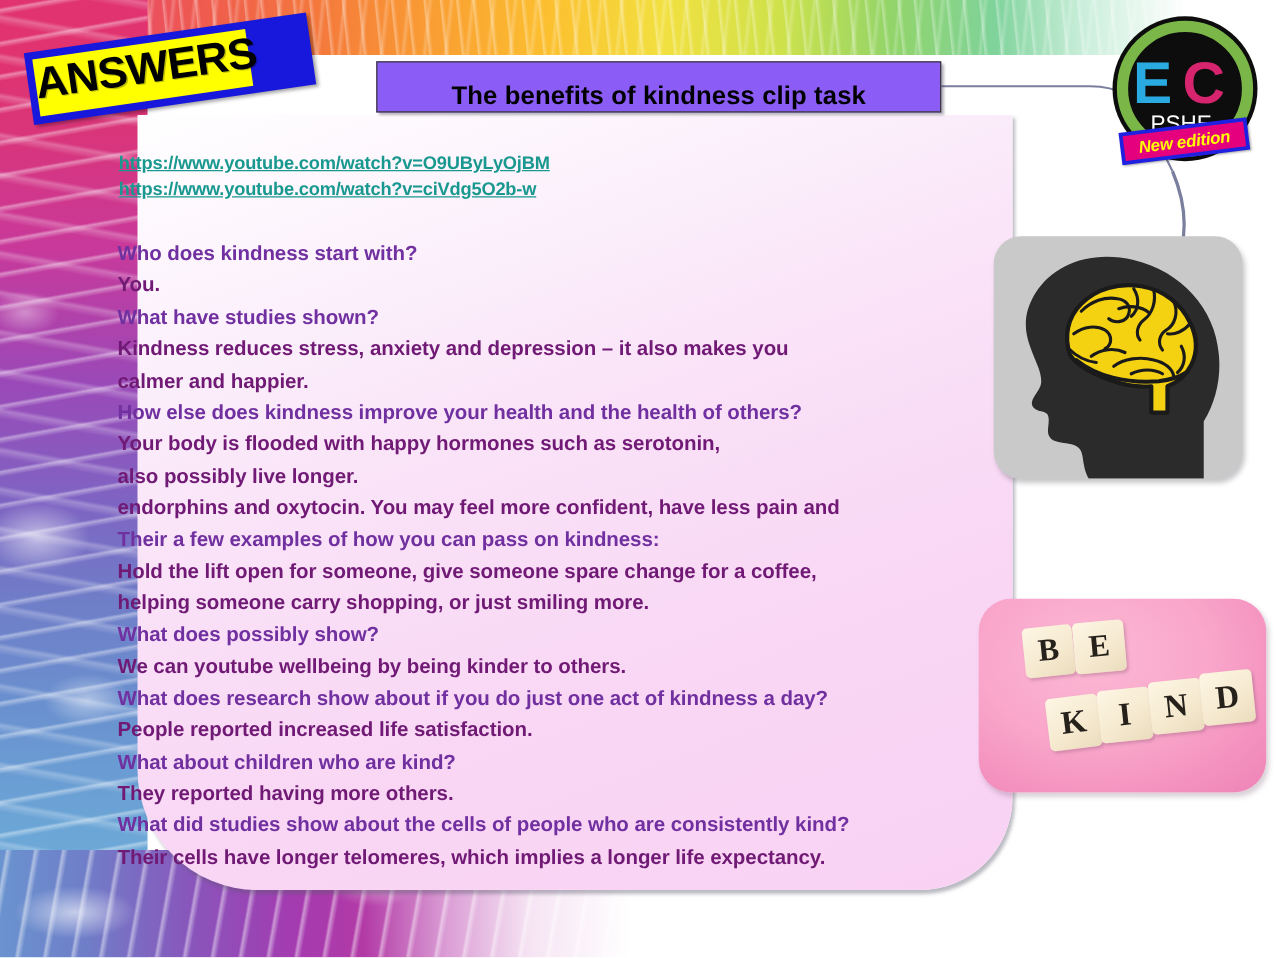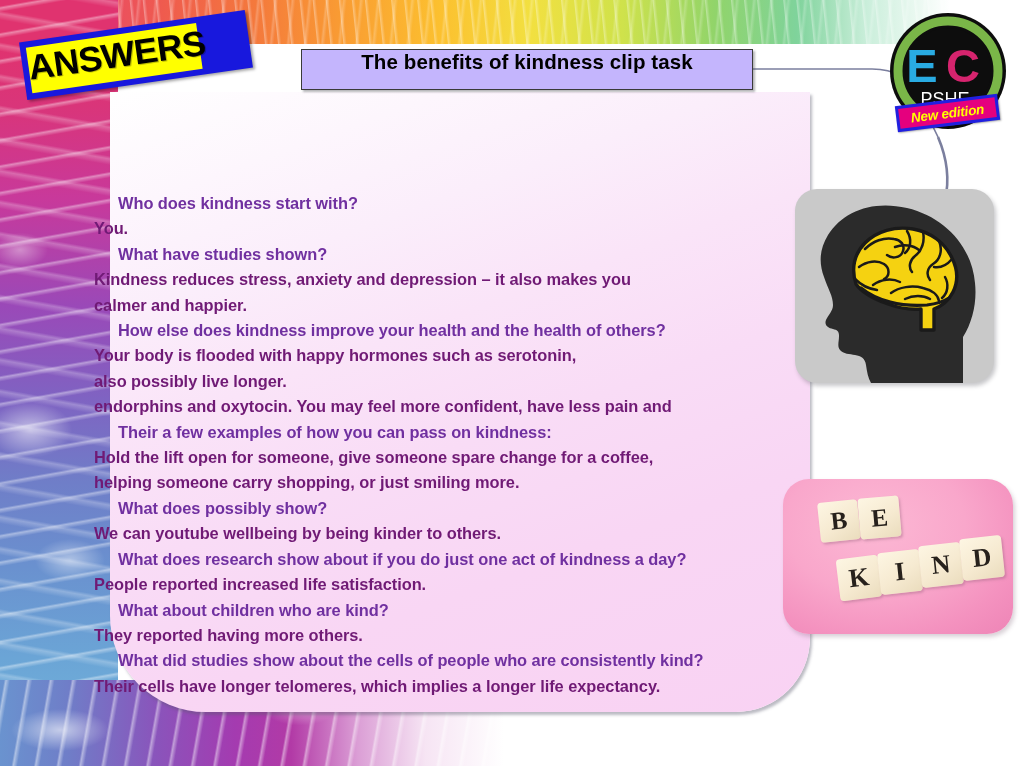--- a/index.html
+++ b/index.html
@@ -147,24 +147,24 @@
     border-bottom-left-radius: 96px;
     border-bottom-right-radius: 74px;
     box-shadow: 2px 3px 3px rgba(90,90,110,0.42);
   }
 
   
   .title-box {
     position: absolute;
     left: 301px; top: 49px;
     width: 452px; height: 41px;
-    background: #c4b5fd;
+    background: #8b5cf6;
     border: 1.6px solid #3a3a3a;
     display: flex;
-    align-items: flex-start;
+    align-items: flex-end;
     justify-content: center;
     box-shadow: 2px 2px 2px rgba(70,70,80,0.4);
   }
   .title-box span {
     font-size: 20.5px;
     font-weight: bold;
     color: #000000;
     letter-spacing: 0.1px;
     white-space: nowrap;
   }
@@ -223,21 +223,21 @@
     left: 94px; top: 191px;
     width: 700px;
   }
   .qa-line {
     font-size: 16.4px;
     font-weight: bold;
     line-height: 25.4px;
     white-space: nowrap;
     letter-spacing: -0.05px;
   }
-  .qa-q { color: #7030a0; margin-left: 24px; }
+  .qa-q { color: #7030a0; }
   .qa-a { color: #701a75; }
 
   
   .brain-card {
     position: absolute;
     left: 795px; top: 189px;
     width: 199px; height: 194px;
     background: #c9c9c9;
     border-radius: 22px;
     box-shadow: 2px 3px 4px rgba(80,80,90,0.32);
@@ -320,20 +320,24 @@
 
   <div class="title-box">
     <span>The benefits of kindness clip task</span>
   </div>
 
   <div class="answers-banner">
     <div class="answers-inner"></div>
     <div class="answers-text">ANSWERS</div>
   </div>
 
+  <div class="links">
+    <span class="link-line">https://www.youtube.com/watch?v=O9UByLyOjBM</span>
+    <span class="link-line">https://www.youtube.com/watch?v=ciVdg5O2b-w</span>
+  </div>
 
   <div class="qa-body">
     <div class="qa-line qa-q">Who does kindness start with?</div>
     <div class="qa-line qa-a">You.</div>
     <div class="qa-line qa-q">What have studies shown?</div>
     <div class="qa-line qa-a">Kindness reduces stress, anxiety and depression – it also makes you</div>
     <div class="qa-line qa-a">calmer and happier.</div>
     <div class="qa-line qa-q">How else does kindness improve your health and the health of others?</div>
     <div class="qa-line qa-a">Your body is flooded with happy hormones such as serotonin,</div>
     <div class="qa-line qa-a">also possibly live longer.</div>

